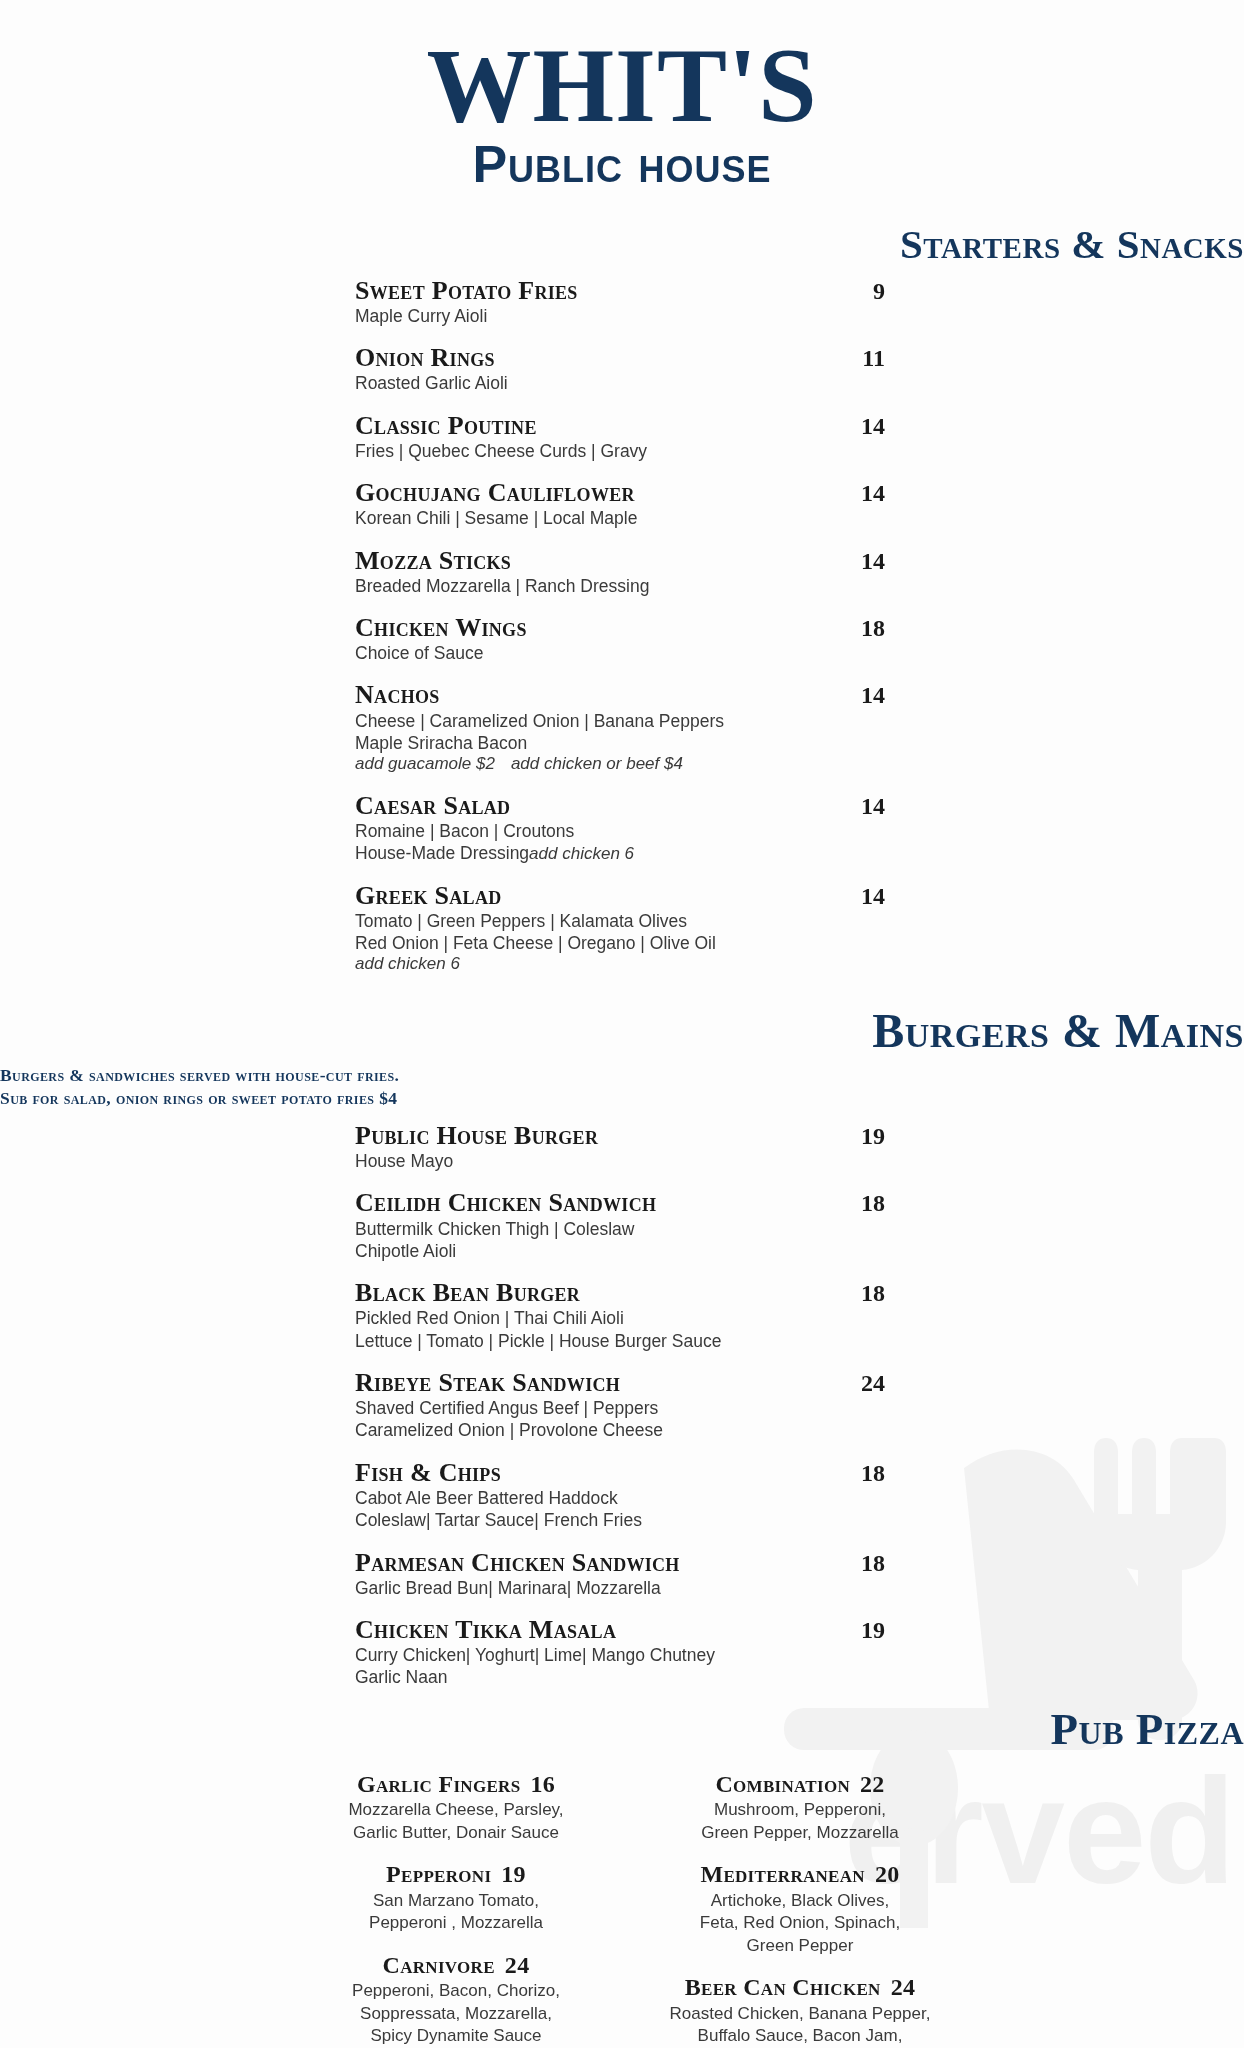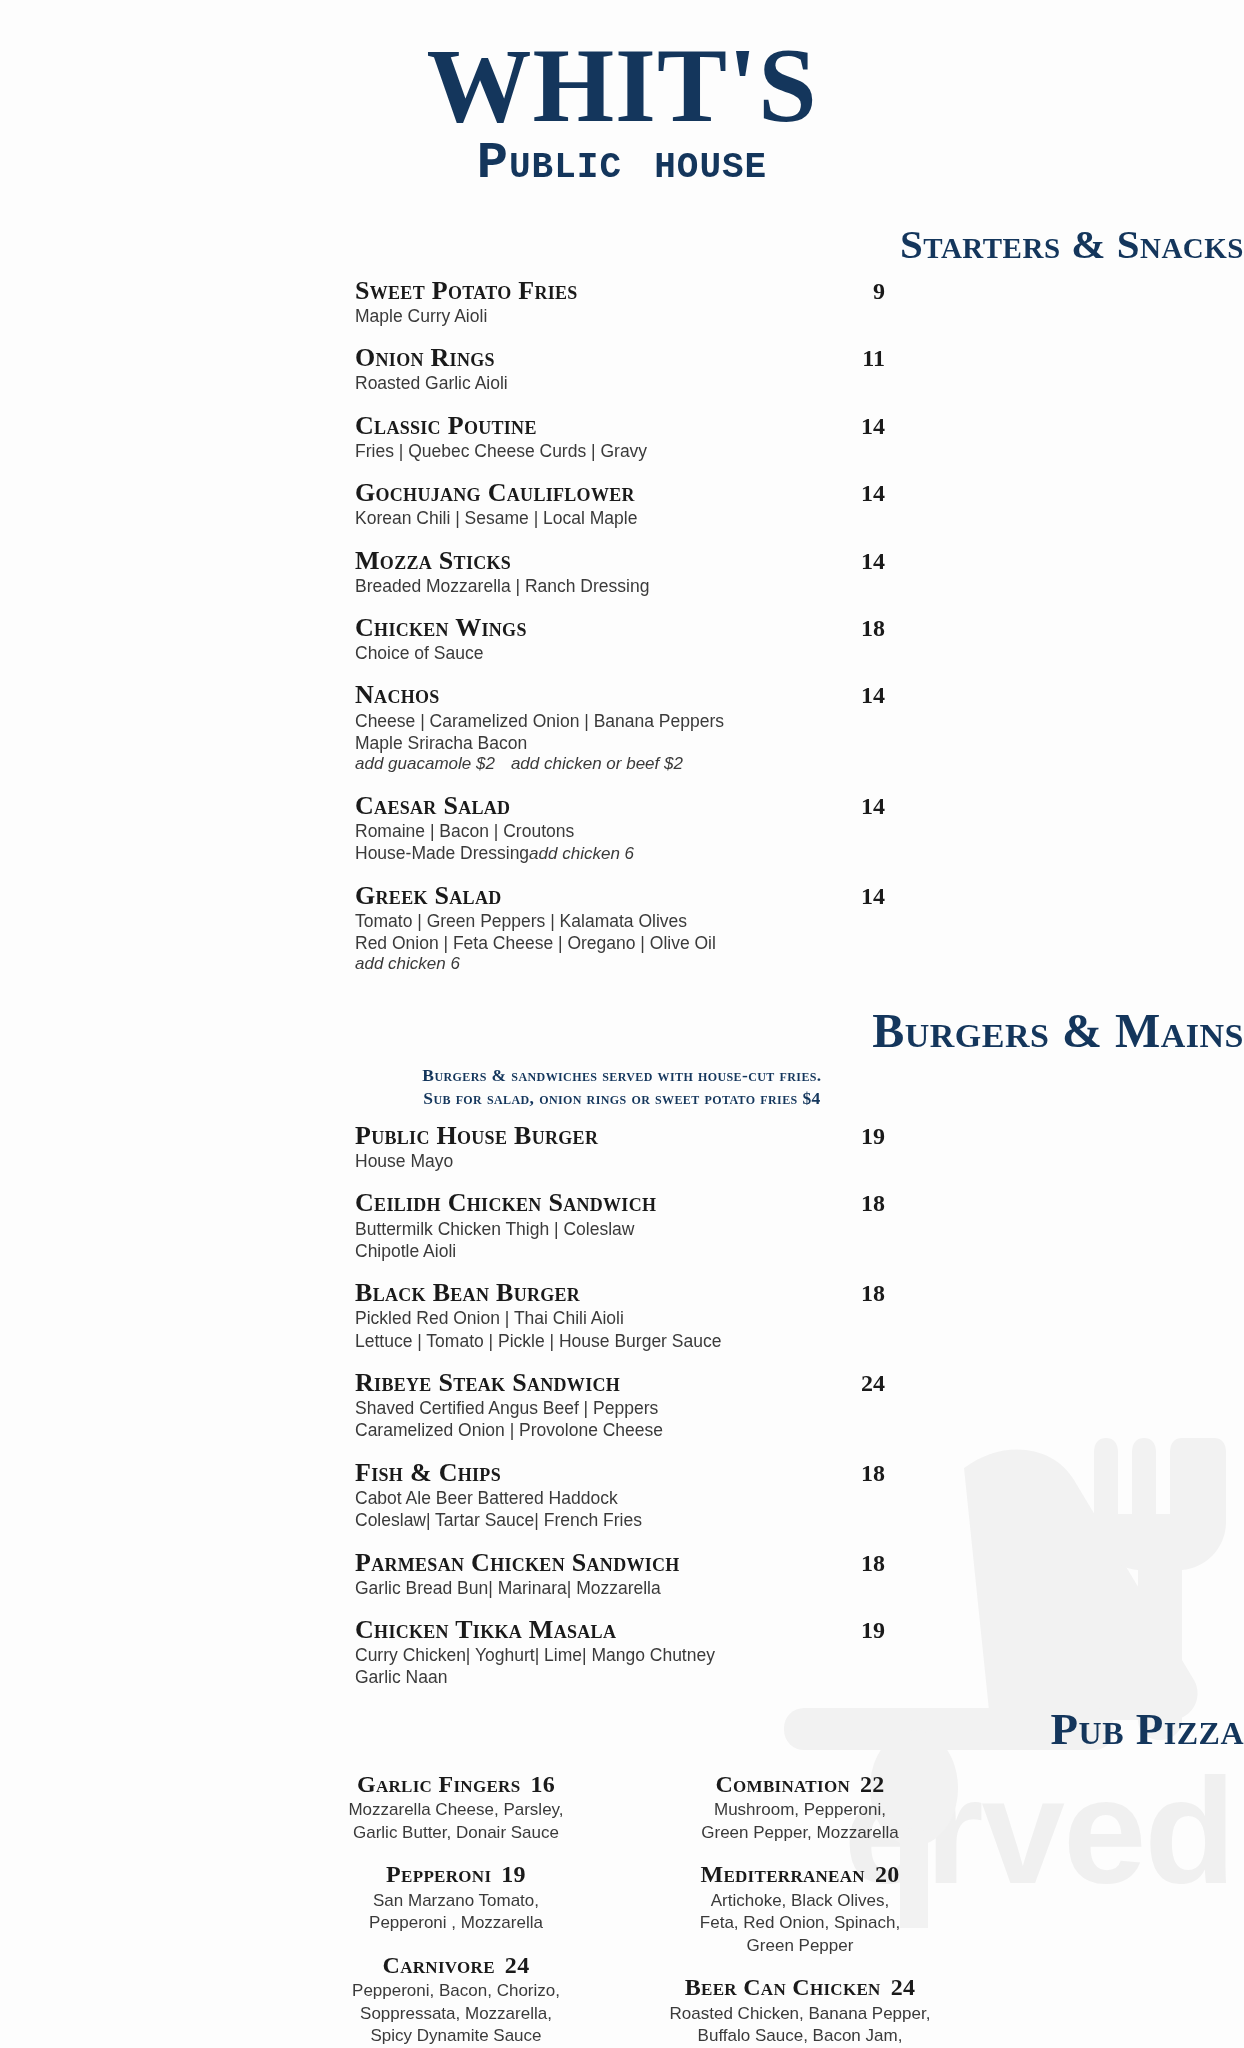--- a/index.html
+++ b/index.html
@@ -60,21 +60,21 @@
   .brand-main {
     font-family: "Liberation Serif", "DejaVu Serif", serif;
     font-weight: 700;
     font-size: 105px;
     line-height: 0.95;
     color: #14365c;
     letter-spacing: 1px;
     margin: 0;
   }
   .brand-sub {
-    font-family: Liberation Mono, monospace;
+    font-family: Liberation Sans, sans-serif;
     font-weight: 700;
     font-size: 52px;
     line-height: 1.0;
     color: #14365c;
     font-variant: small-caps;
     letter-spacing: 1px;
     margin: 2px 0 16px 0;
   }
 
   
@@ -84,21 +84,21 @@
     font-weight: 700;
     color: #14365c;
     font-variant: small-caps;
     letter-spacing: 0.5px;
   }
   .sh-starters { font-size: 41px; margin-top: 30px; }
   .sh-burgers  { font-size: 48px; margin-top: 28px; }
   .sh-pizza    { font-size: 45px; margin-top: 14px; }
 
   .section-note {
-    text-align: center;
+    text-align: left;
     font-family: "Liberation Serif", "DejaVu Serif", serif;
     font-weight: 700;
     color: #14365c;
     font-variant: small-caps;
     font-size: 17.5px;
     line-height: 1.35;
     letter-spacing: 0.4px;
     margin-top: 6px;
   }
 
@@ -256,21 +256,21 @@
         <div class="m-desc">Choice of Sauce</div>
       </div>
 
       <div class="m-item">
         <div class="m-row">
           <span class="m-name">Nachos</span>
           <span class="m-price">14</span>
         </div>
         <div class="m-desc">Cheese | Caramelized Onion | Banana Peppers</div>
         <div class="m-desc">Maple Sriracha Bacon</div>
-        <div class="m-add"><span>add guacamole $2</span><span class="gap"></span><span>add chicken or beef $2</span></div>
+        <div class="m-add"><span>add guacamole $2</span><span class="gap"></span><span>add chicken or beef $4</span></div>
       </div>
 
       <div class="m-item">
         <div class="m-row">
           <span class="m-name">Caesar Salad</span>
           <span class="m-price">14</span>
         </div>
         <div class="m-desc">Romaine | Bacon | Croutons</div>
         <div class="m-desc"><span>House-Made Dressing</span><span class="gap"></span><span class="m-add">add chicken 6</span></div>
       </div>

